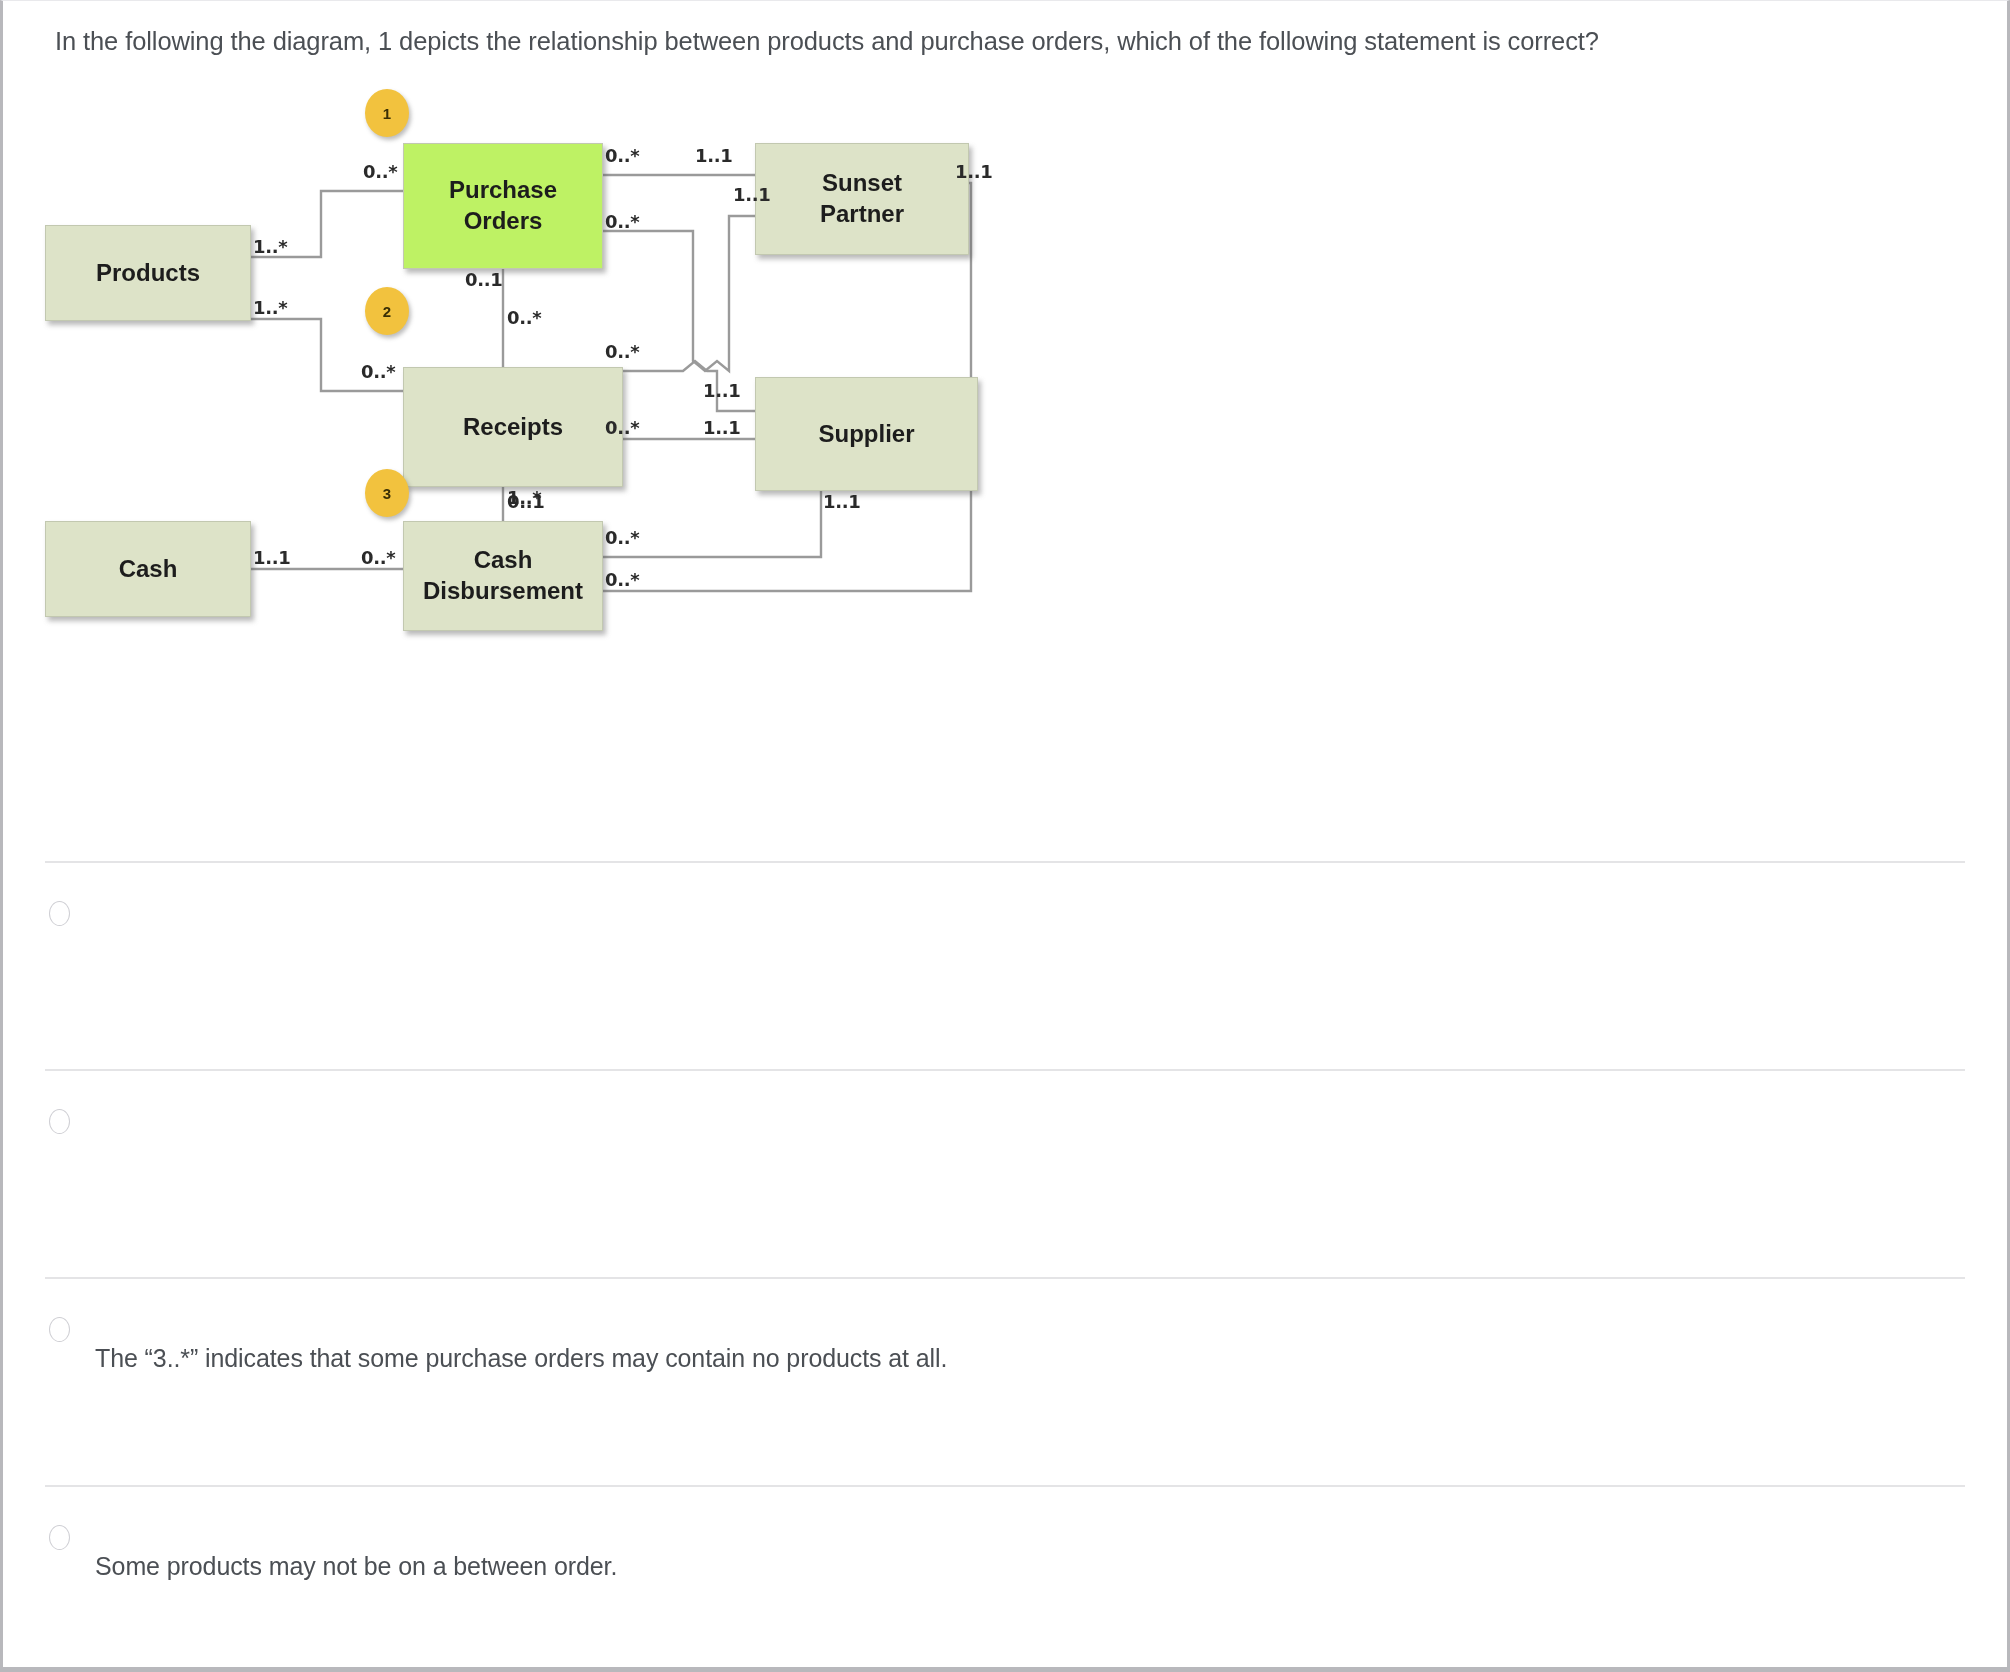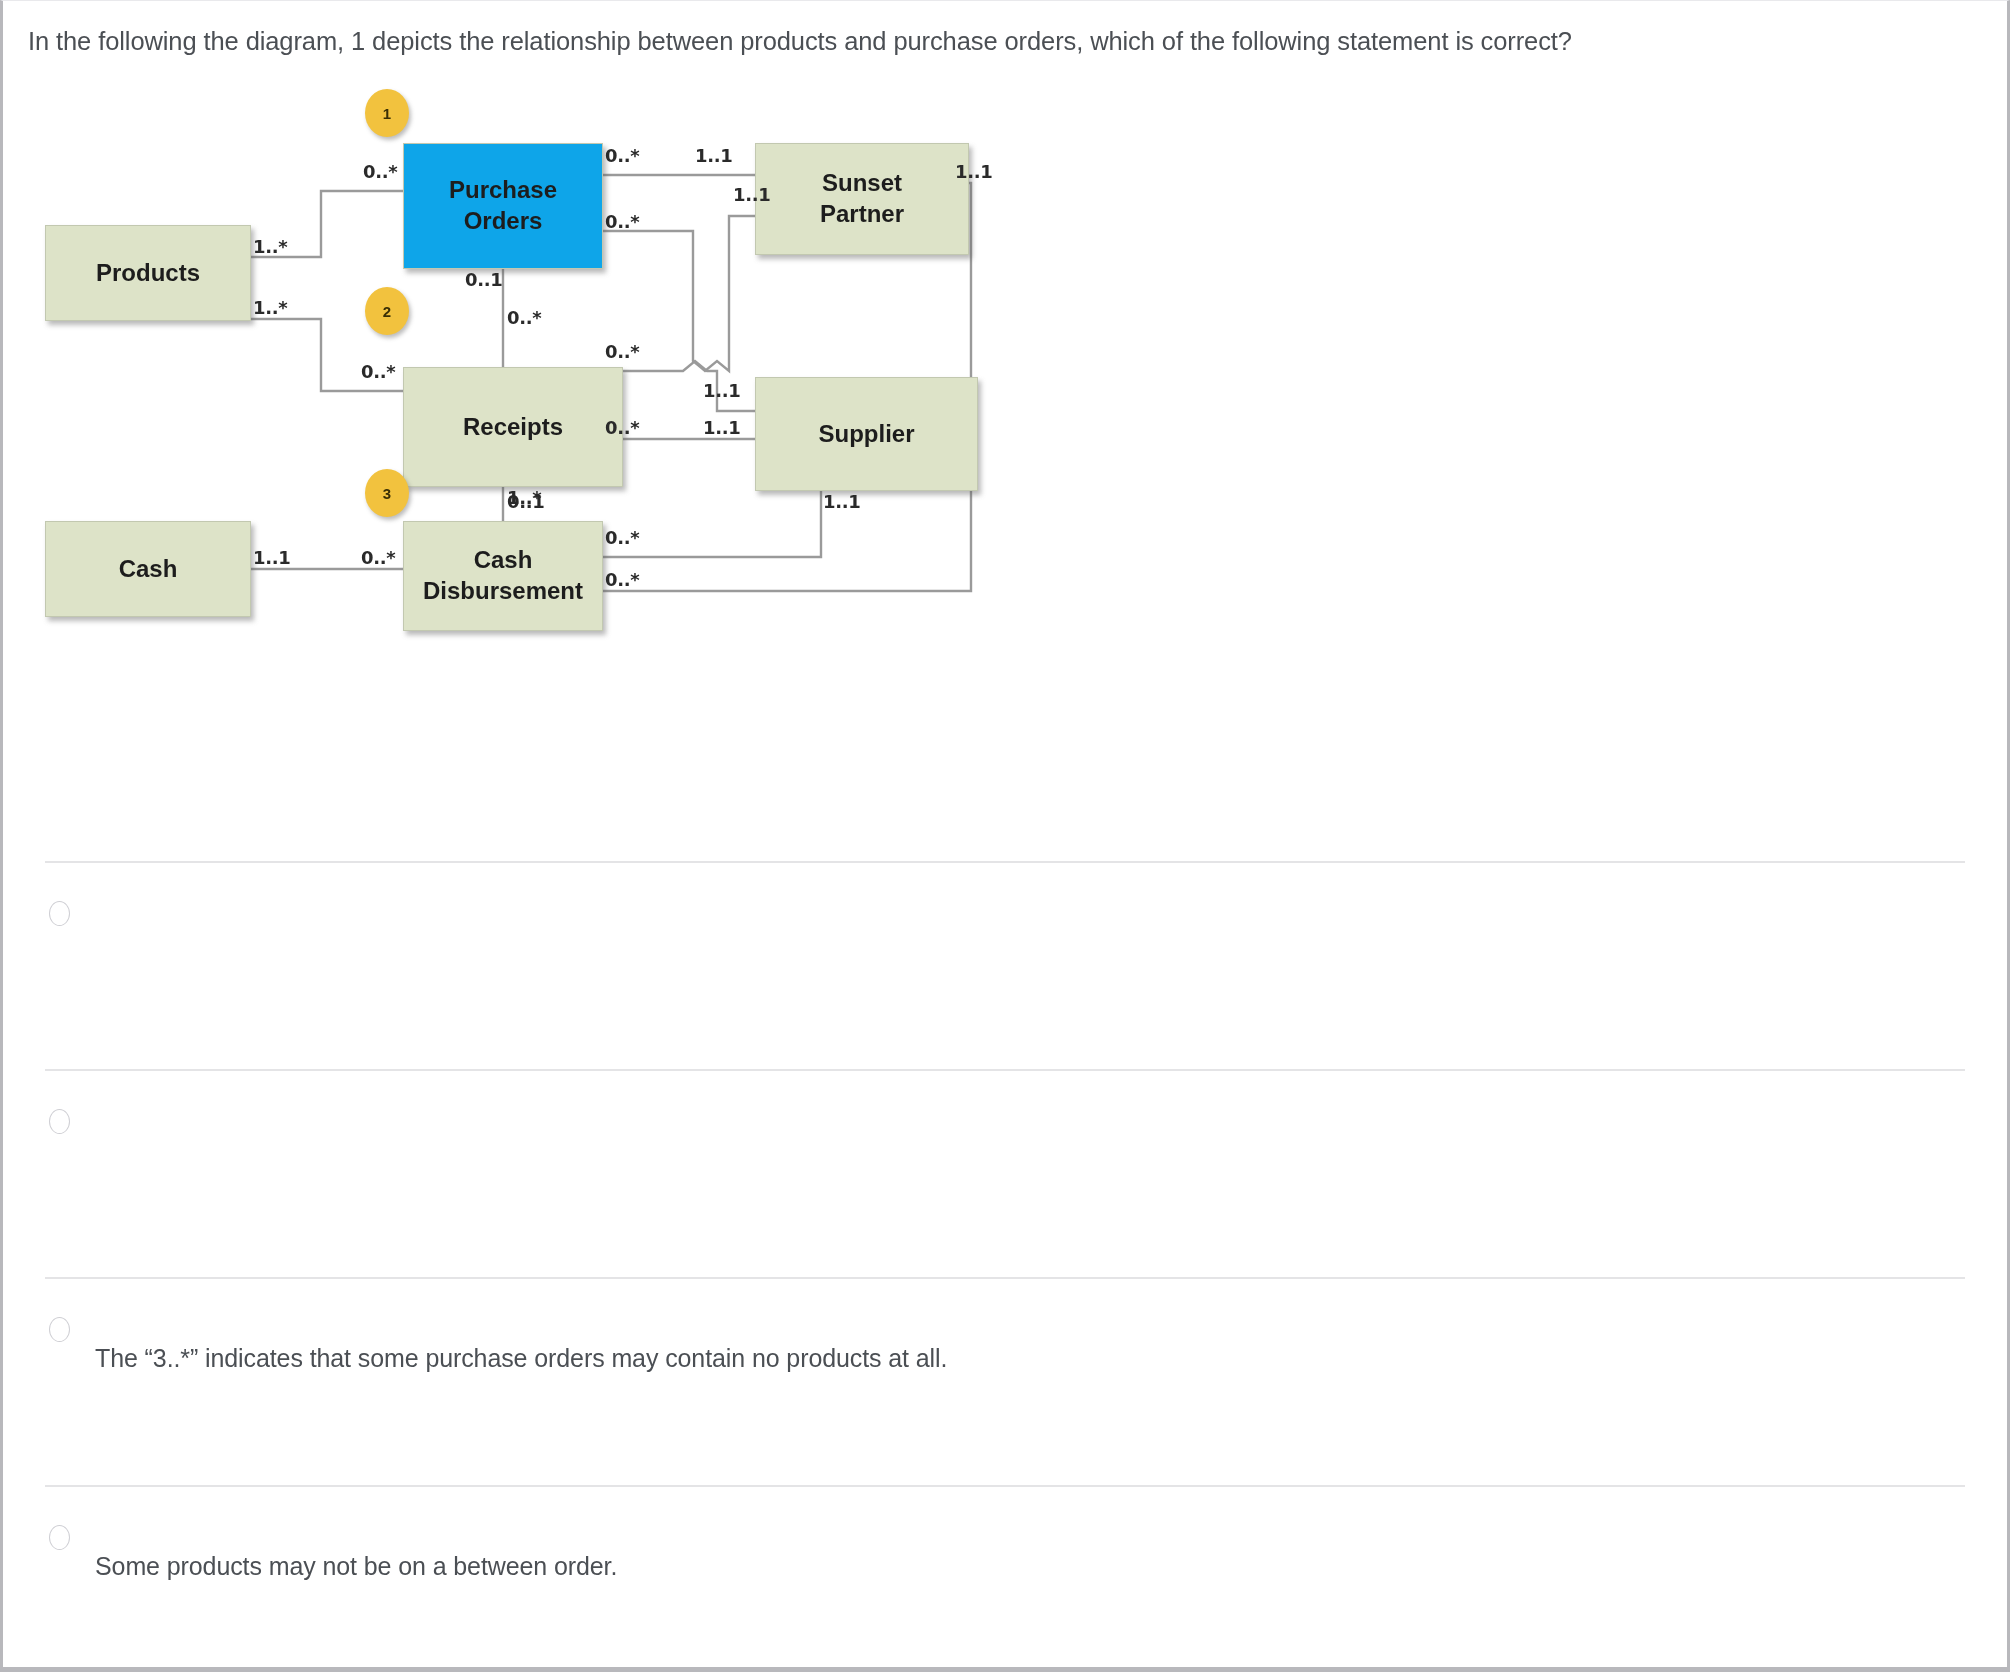--- a/index.html
+++ b/index.html
@@ -17,21 +17,21 @@
     border-left: 3px solid #b8b8bc;
     border-right: 3px solid #b8b8bc;
     border-top: 1px solid #e9e9ec;
     border-bottom: 5px solid #b8b8bc;
     overflow: hidden;
   }
 
   
   #question-stem {
     position: absolute;
-    left: 25px;
+    left: 52px;
     top: 22px;
     width: 1950px;
     font-size: 25.5px;
     line-height: 1.45;
     color: #4b4f54;
     letter-spacing: -0.1px;
     white-space: nowrap;
   }
 
   
@@ -52,21 +52,21 @@
     display: flex;
     align-items: center;
     justify-content: center;
     text-align: center;
     font-weight: bold;
     font-size: 24px;
     color: #1d1d1d;
     line-height: 1.28;
     z-index: 4;
   }
-  .entity.pale { background: #0ea5e9; }
+  .entity.pale { background: #bef264; }
 
   .badge {
     position: absolute;
     width: 44px;
     height: 48px;
     border-radius: 50%;
     background: #f2c23e;
     box-shadow: 2px 3px 4px rgba(90,90,90,0.4);
     color: #3a2f05;
     font-size: 15px;

